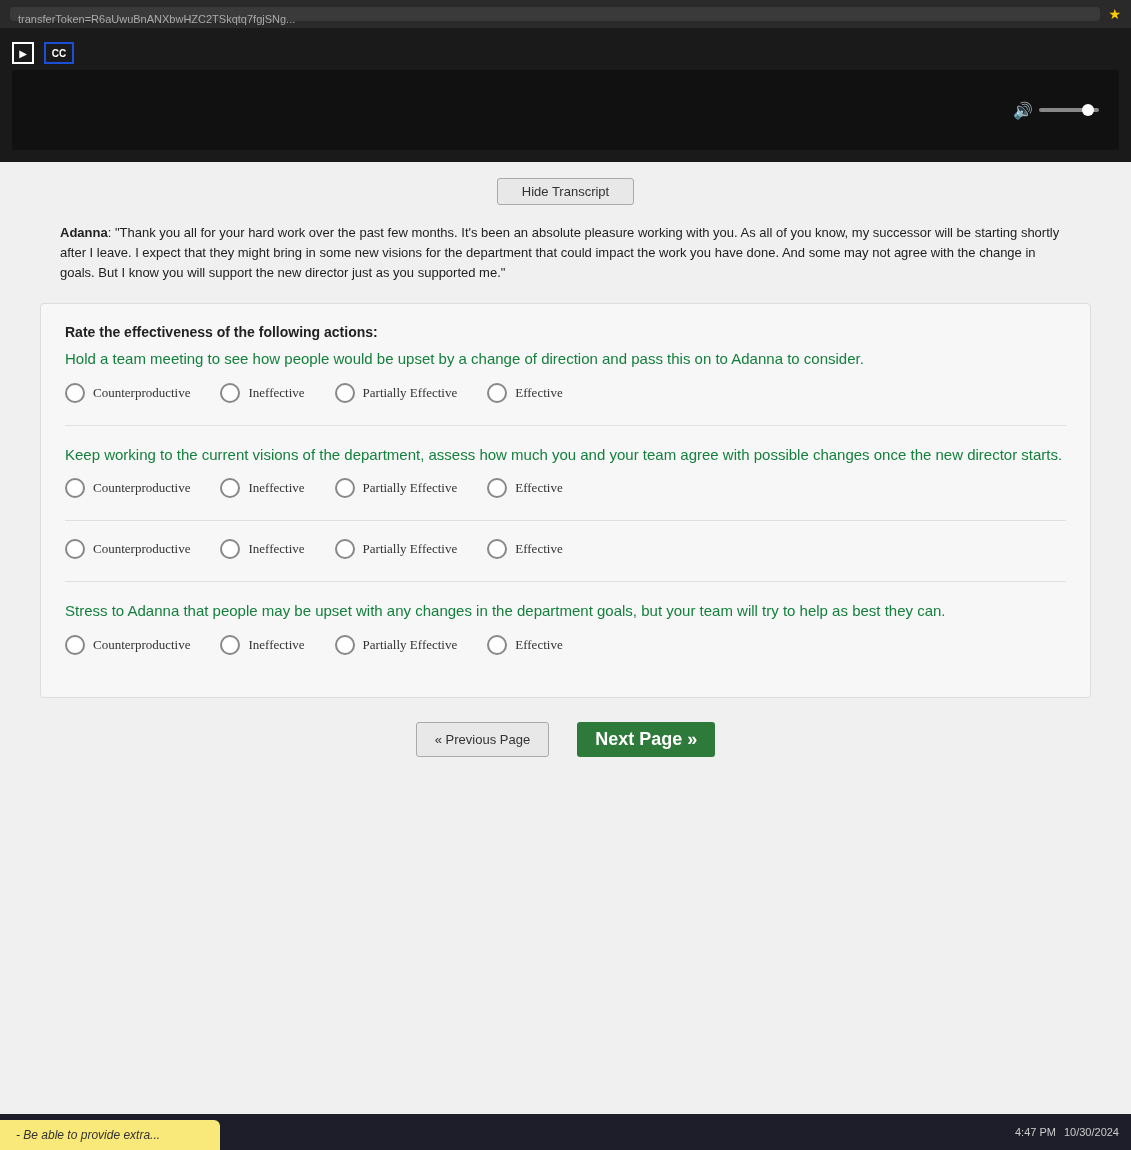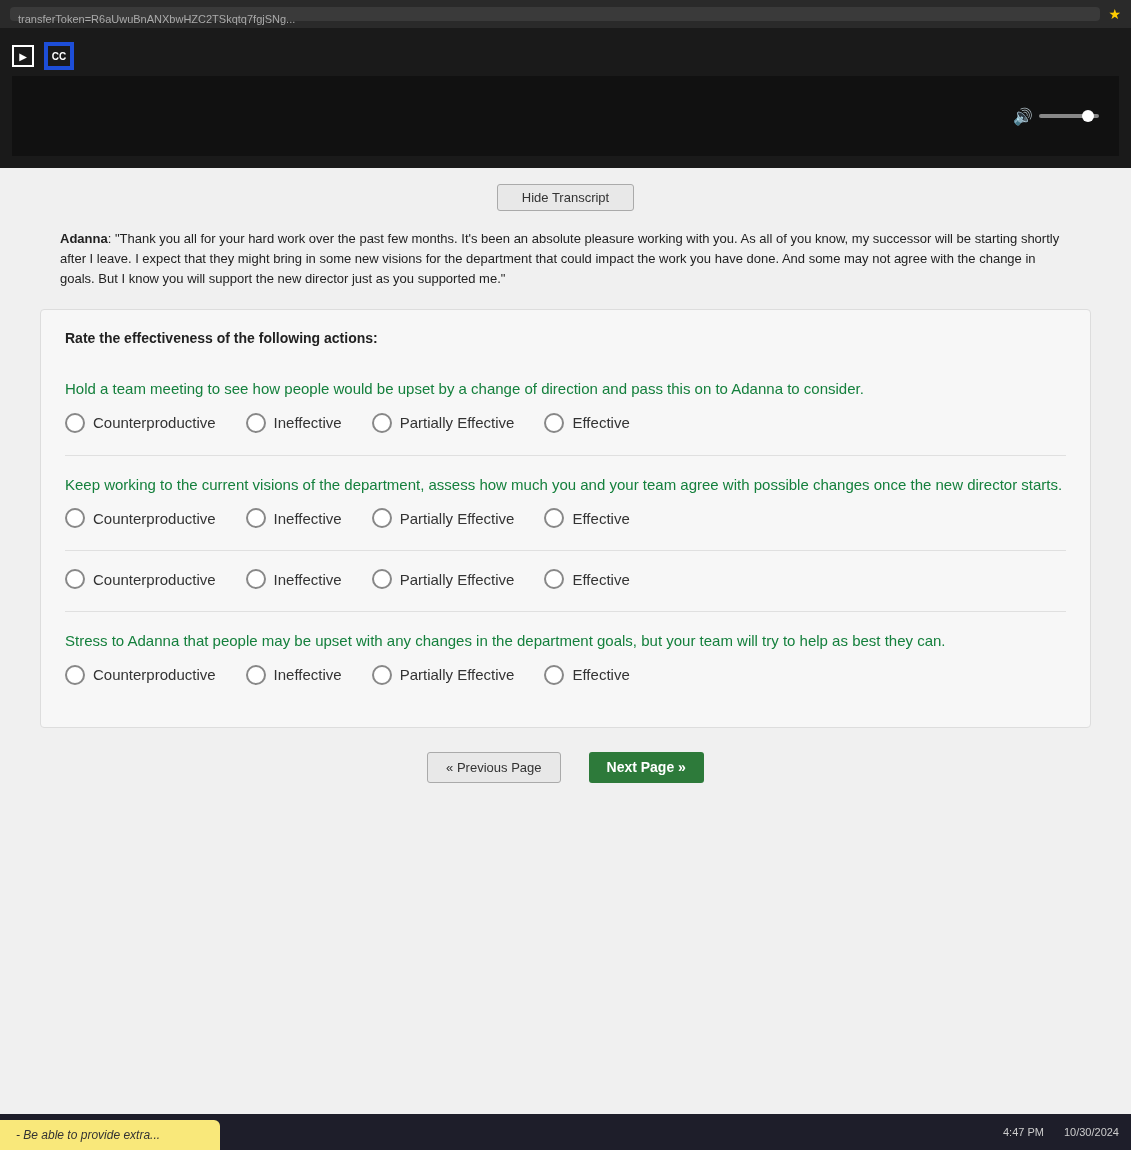--- a/index.html
+++ b/index.html
@@ -49,23 +49,23 @@
       border: 2px solid #fff;
       display: flex;
       align-items: center;
       justify-content: center;
       cursor: pointer;
       color: white;
       font-size: 10px;
     }
     .cc-btn {
       width: 30px;
-      height: 28px;
+      height: 22px;
       background: transparent;
-      border: 4px solid #1d4ed8;
+      border: 2px solid #1d4ed8;
       color: white;
       font-size: 10px;
       font-weight: bold;
       display: flex;
       align-items: center;
       justify-content: center;
       cursor: pointer;
     }
     .video-screen {
       background: #111;
@@ -151,21 +151,21 @@
       background: #f7f7f7;
       border: 1px solid #ddd;
       border-radius: 4px;
       padding: 20px 24px;
       margin-top: 18px;
     }
     .rate-title {
       font-size: 14px;
       font-weight: bold;
       color: #222;
-      margin-bottom: 32px;
+      margin-bottom: 8px;
     }
 
     
     .question-block {
       margin-bottom: 22px;
     }
     .question-text {
       font-size: 15px;
       color: #15803d;
       line-height: 1.5;
@@ -186,23 +186,24 @@
     .radio-circle {
       width: 20px;
       height: 20px;
       border-radius: 50%;
       border: 2px solid #888;
       background: white;
       flex-shrink: 0;
       cursor: pointer;
     }
     .radio-label {
-      font-size: 15px;
+      font-size: 13px;
       color: #333;
       white-space: nowrap;
+      font-family: Liberation Serif, serif;
     }
     .question-divider {
       border: none;
       border-top: 1px solid #e0e0e0;
       margin: 18px 0;
     }
 
     
     .nav-buttons {
       display: flex;
@@ -217,21 +218,21 @@
       font-size: 13px;
       cursor: pointer;
       border-radius: 3px;
       color: #333;
     }
     .next-btn {
       border: none;
       background: #2d7a3a;
       color: white;
       padding: 7px 18px;
-      font-size: 14px;
+      font-size: 18px;
       cursor: pointer;
       border-radius: 3px;
       font-weight: bold;
     }
 
     
     .taskbar {
       width: 100%;
       background: #1e1e2a;
       height: 36px;
@@ -420,21 +421,21 @@
 
 <div class="taskbar">
   <div class="taskbar-icons">
     <div class="taskbar-icon">⊞</div>
     <div class="taskbar-icon">🔍</div>
     <div class="taskbar-icon">📁</div>
     <div class="taskbar-icon">🌐</div>
     <div class="taskbar-icon">📧</div>
     <div class="taskbar-icon">📄</div>
   </div>
-  <div style="display:flex;gap:20px;align-items:center;margin-left:14px;">
+  <div style="display:flex;gap:8px;align-items:center;margin-left:14px;">
     <span class="taskbar-time">4:47 PM</span>
     <span class="taskbar-time">10/30/2024</span>
   </div>
 </div>
 
 <div class="sticky-note">
   <span>- Be able to provide extra...</span>
 </div>
 
 </body></html>

